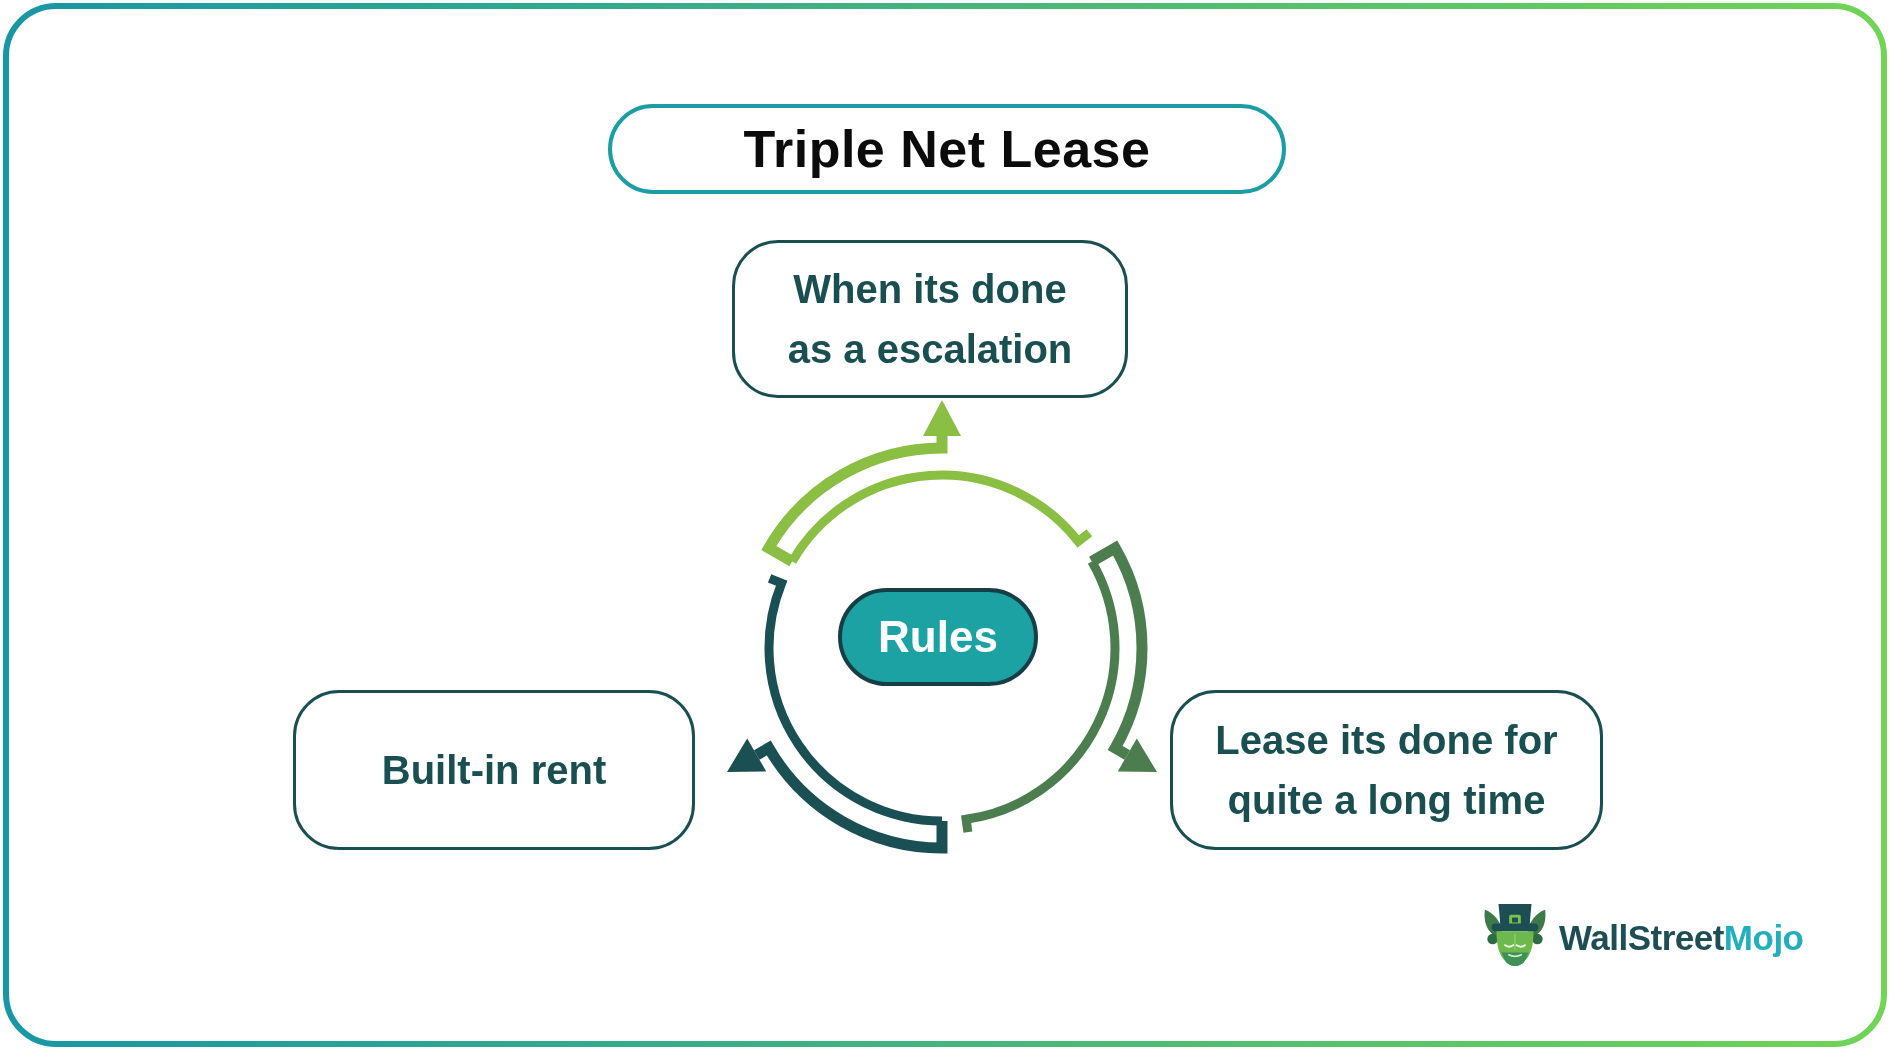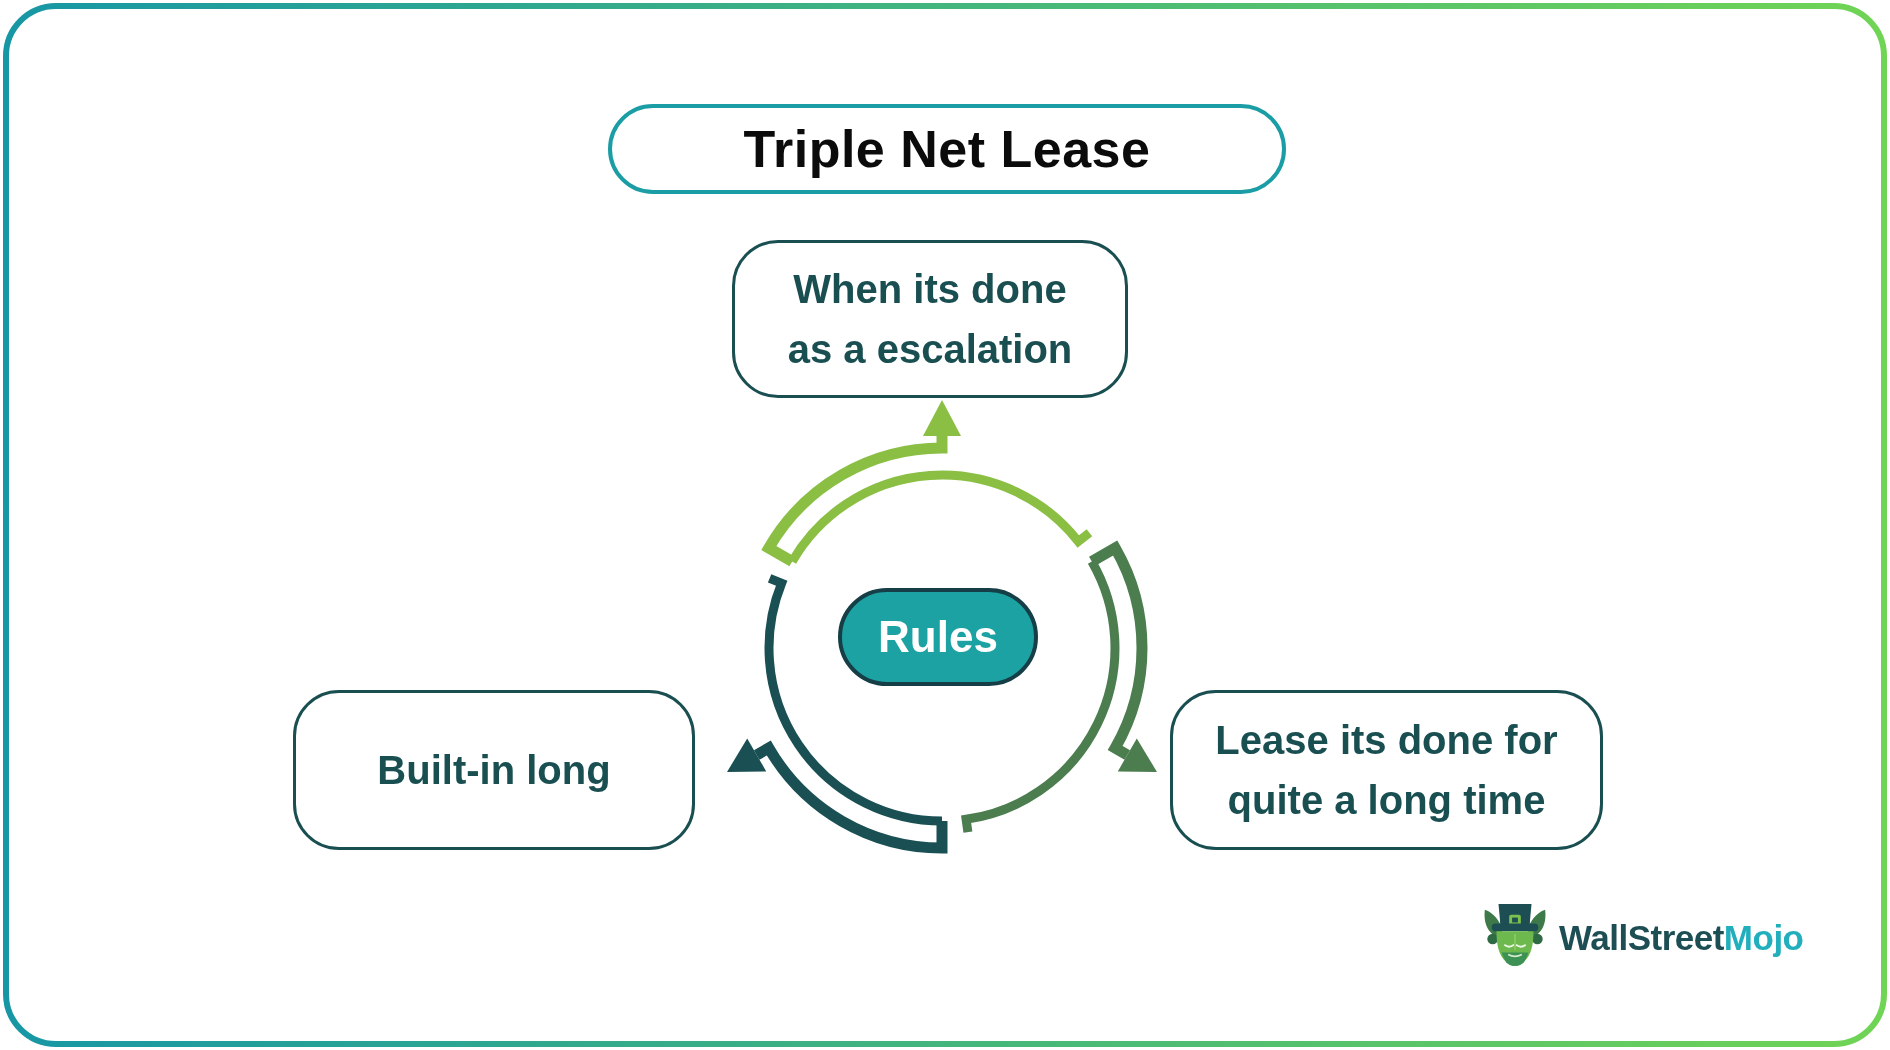--- a/index.html
+++ b/index.html
@@ -90,21 +90,21 @@
 
   <div class="rules-pill">
     <span>Rules</span>
   </div>
 
   <div class="node-box node-top">
     <span>When its done</span>
     <span>as a escalation</span>
   </div>
   <div class="node-box node-left">
-    <span>Built-in long</span>
+    <span>Built-in rent</span>
   </div>
   <div class="node-box node-right">
     <span>Lease its done for</span>
     <span>quite a long time</span>
   </div>
 
   <div class="logo">
     <svg width="70" height="80" viewBox="0 0 72 80" aria-hidden="true">
 
       <path d="M22 40 C10 38 3 27 5 11 C14 14 21 23 23 32 Z" fill="var(--logo-horn)"></path>

